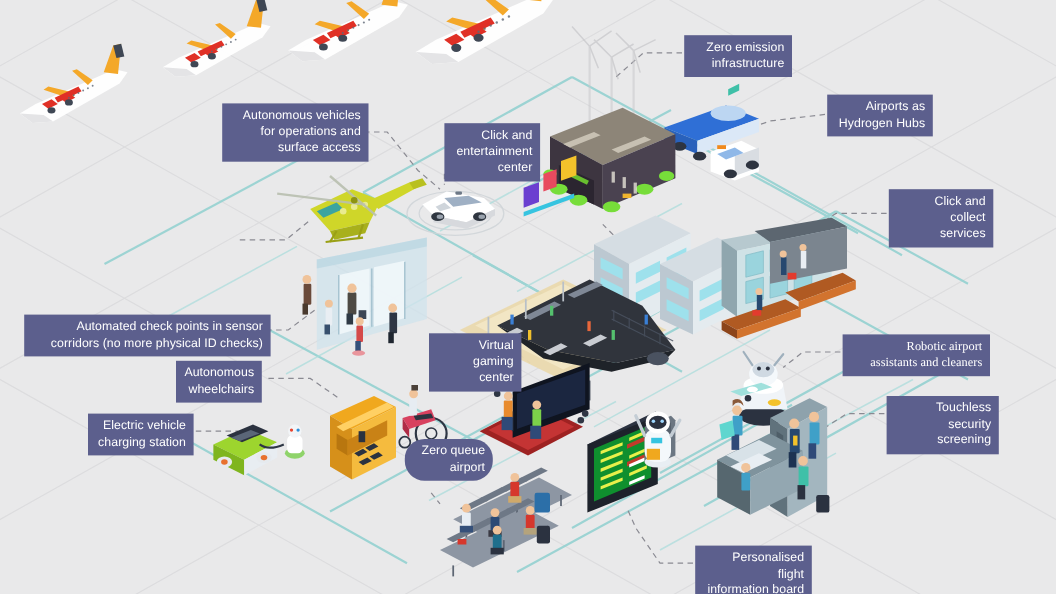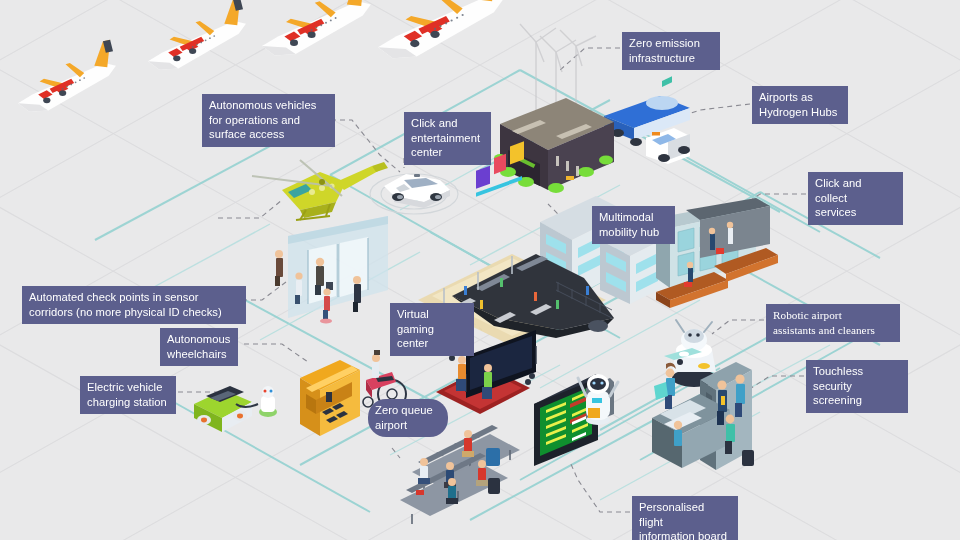--- a/index.html
+++ b/index.html
@@ -2,21 +2,21 @@
 <html><head>
 <meta charset="utf-8">
 <style>
   * { margin:0; padding:0; box-sizing:border-box; }
   html,body { width:960px; height:540px; overflow:hidden; }
   body {
     font-family:"Liberation Sans", sans-serif;
     background:#e9e9ea;
     position:relative;
   }
-  #stage { position:absolute; inset:0; width:960px; height:540px; overflow:hidden; background:#e9e9ea; }
+  #stage { position:absolute; inset:0; width:960px; height:540px; overflow:hidden; background:#e9e9ea;text-align:right; }
   .layer { position:absolute; inset:0; }
   .label {
     position:absolute;
     background:#5c5f8d;
     color:#ffffff;
     font-size:11.2px;
     line-height:14.6px;
     padding:4px 7px 5px 7px;
     letter-spacing:0.05px;
     white-space:pre-line;
@@ -658,22 +658,20 @@
 surface access</div>
 
   <div class="label" style="left:404px; top:112px; width:87px;">Click and
 entertainment
 center</div>
 
   <div class="label" style="left:808px; top:172px; width:95px;">Click and collect
 services</div>
 
 
-  <div class="label" style="left:592px; top:206px; width:83px;">Multimodal
-mobility hub</div>
 
   <div class="label" style="left:22px; top:286px; width:224px;">Automated check points in sensor
 corridors (no more physical ID checks)</div>
 
   <div class="label" style="left:390px; top:303px; width:84px;">Virtual
 gaming center</div>
 
   <div class="label" style="left:766px; top:304px; width:134px;font-family:Liberation Serif, serif;">Robotic airport
 assistants and cleaners</div>
 

